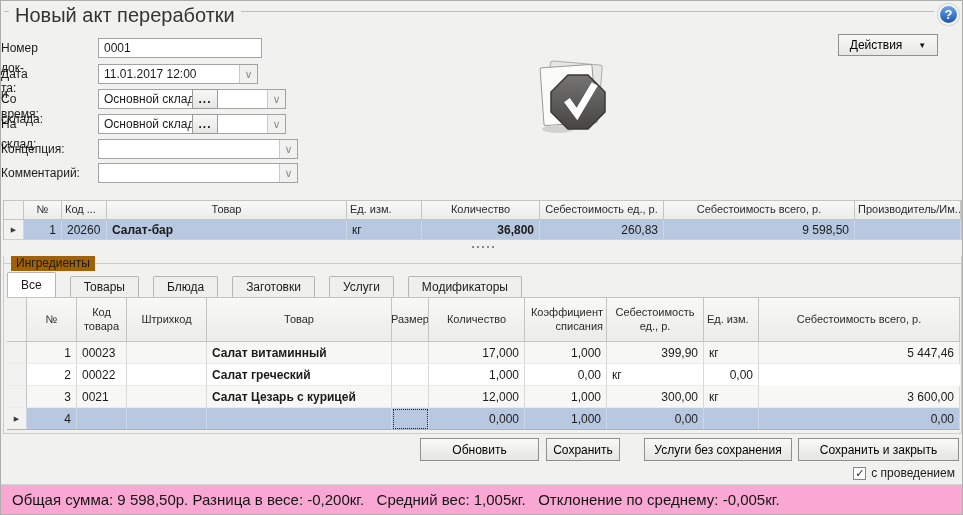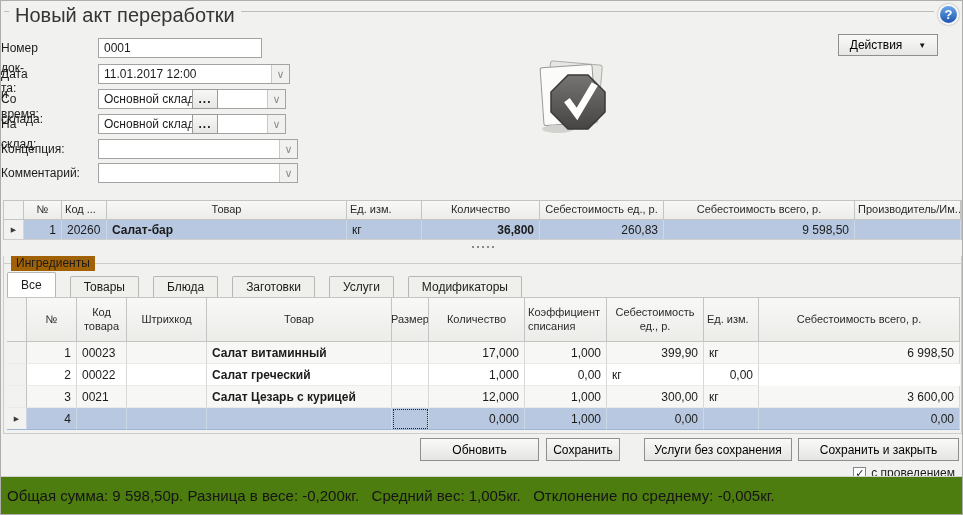--- a/index.html
+++ b/index.html
@@ -33,21 +33,21 @@
     background:linear-gradient(#f8f8f6,#e6e6e4); display:flex; align-items:center; justify-content:center;
     font-weight:bold; letter-spacing:1px; line-height:8px; cursor:pointer;}
   
   .doc-icon{position:absolute; top:56px; left:531px;}
   
   .cell{border-right:1px solid #d8d8d6; padding:0 5px; display:flex; align-items:center;
     overflow:hidden; white-space:nowrap;}
   .hcell{background:linear-gradient(#f8f8f7,#ecece9); border-right:1px solid #c4c4c2;
     border-bottom:1px solid #c4c4c2; color:#2b2b2b; justify-content:center; text-align:center;
     font-size:11px; line-height:1.25; padding:1px 3px; display:flex; align-items:center; cursor:pointer;}
-  .hcell.al{justify-content:flex-start; text-align:left;}
+  .hcell.al{justify-content:flex-start; text-align:right;}
   .r{justify-content:flex-end; text-align:right;}
   .b{font-weight:bold;}
   .sel{background:#f2f2f0 !important; border-right:1px solid #c4c4c2; justify-content:center; padding:0;}
   .arrow{font-size:7px; color:#3c3c3c;}
   
   .ptable{position:absolute; top:199px; left:2px; width:959px; background:#fff;
     border:1px solid #c4c4c2; border-bottom:1px solid #cfcfcd;}
   .pgrid{display:grid; grid-template-columns:20px 38px 45px 240px 75px 118px 124px 191px minmax(0,1fr);}
   .phead{height:19px;}
   .prow{height:19px; background:#b7c8e0;}
@@ -81,22 +81,22 @@
   .cell.focus{outline:1px dotted #222; outline-offset:-2px;}
   
   .btn{position:absolute; top:437px; height:23px; border:1px solid #8f8f8d;
     background:linear-gradient(#f9f9f7,#e5e5e3); font-size:12px; font-family:inherit;
     display:flex; align-items:center; justify-content:center; cursor:pointer;}
   .checkbox-wrap{position:absolute; top:464px; right:7px; height:16px; display:flex;
     align-items:center; gap:5px; cursor:pointer;}
   .checkbox{width:13px; height:13px; background:#fff; border:1px solid #86868a;
     display:flex; align-items:center; justify-content:center; font-size:11px; font-weight:bold;
     color:#1d1d1d; line-height:11px;}
-  .statusbar{position:absolute; left:0; right:0; bottom:0; height:38px; background:#4d7c0f;
-    border-top:1px solid #d2d2d0; display:flex; align-items:center; padding-left:6px;}
+  .statusbar{position:absolute; left:0; right:0; bottom:0; height:30px; background:#f9a8d4;
+    border-top:1px solid #d2d2d0; display:flex; align-items:center; padding-left:11px;}
   .statusbar span{font-size:15px; color:#151515; white-space:pre;}
 </style>
 </head>
 <body>
 
 <div class="window">
 
   <div class="title-line"></div>
   <h1 class="page-title">Новый акт переработки</h1>
   <div class="help-icon">?</div>
@@ -107,21 +107,21 @@
   </button>
 
   <div class="frow" style="top:37px">
     <label>Номер док-та:</label>
     <div class="field" style="width:164px">
       <span class="val">0001</span>
     </div>
   </div>
   <div class="frow" style="top:63px">
     <label>Дата и время:</label>
-    <div class="field" style="width:192px">
+    <div class="field" style="width:160px">
       <span class="val">11.01.2017 12:00</span>
       <span class="combo-btn">∨</span>
     </div>
   </div>
   <div class="frow" style="top:88px">
     <label>Со склада:</label>
     <div class="field" style="width:188px">
       <span class="val">Основной склад</span>
       <span class="combo-btn">∨</span>
     </div>
@@ -233,21 +233,21 @@
             <div class="cell sel"></div>
             <div class="cell r">1</div>
             <div class="cell">00023</div>
             <div class="cell"></div>
             <div class="cell b">Салат витаминный</div>
             <div class="cell"></div>
             <div class="cell r">17,000</div>
             <div class="cell r">1,000</div>
             <div class="cell r">399,90</div>
             <div class="cell">кг</div>
-            <div class="cell r">6 998,50</div>
+            <div class="cell r">5 447,46</div>
           </div>
           <div class="igrid irow">
             <div class="cell sel"></div>
             <div class="cell r">2</div>
             <div class="cell">00022</div>
             <div class="cell"></div>
             <div class="cell b">Салат греческий</div>
             <div class="cell"></div>
             <div class="cell r">1,000</div>
             <div class="cell r">0,00</div>

